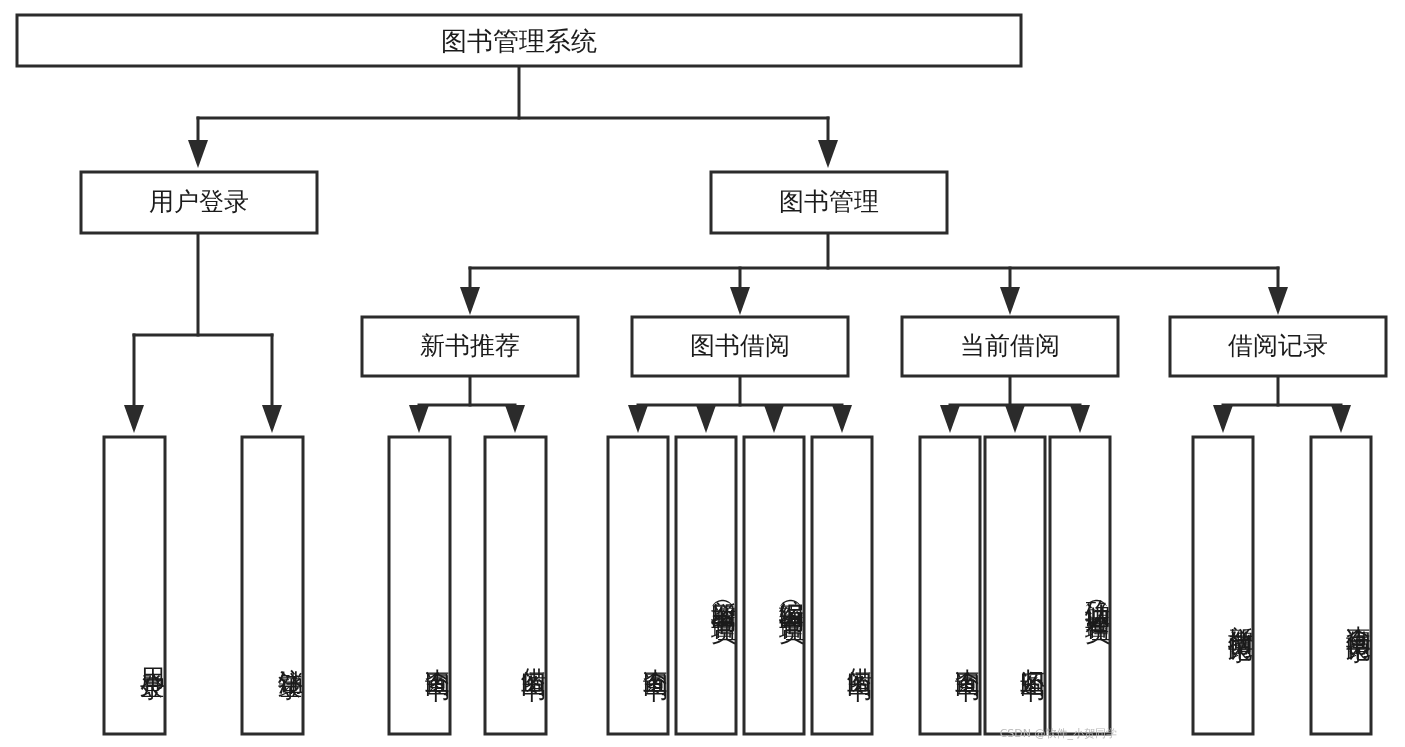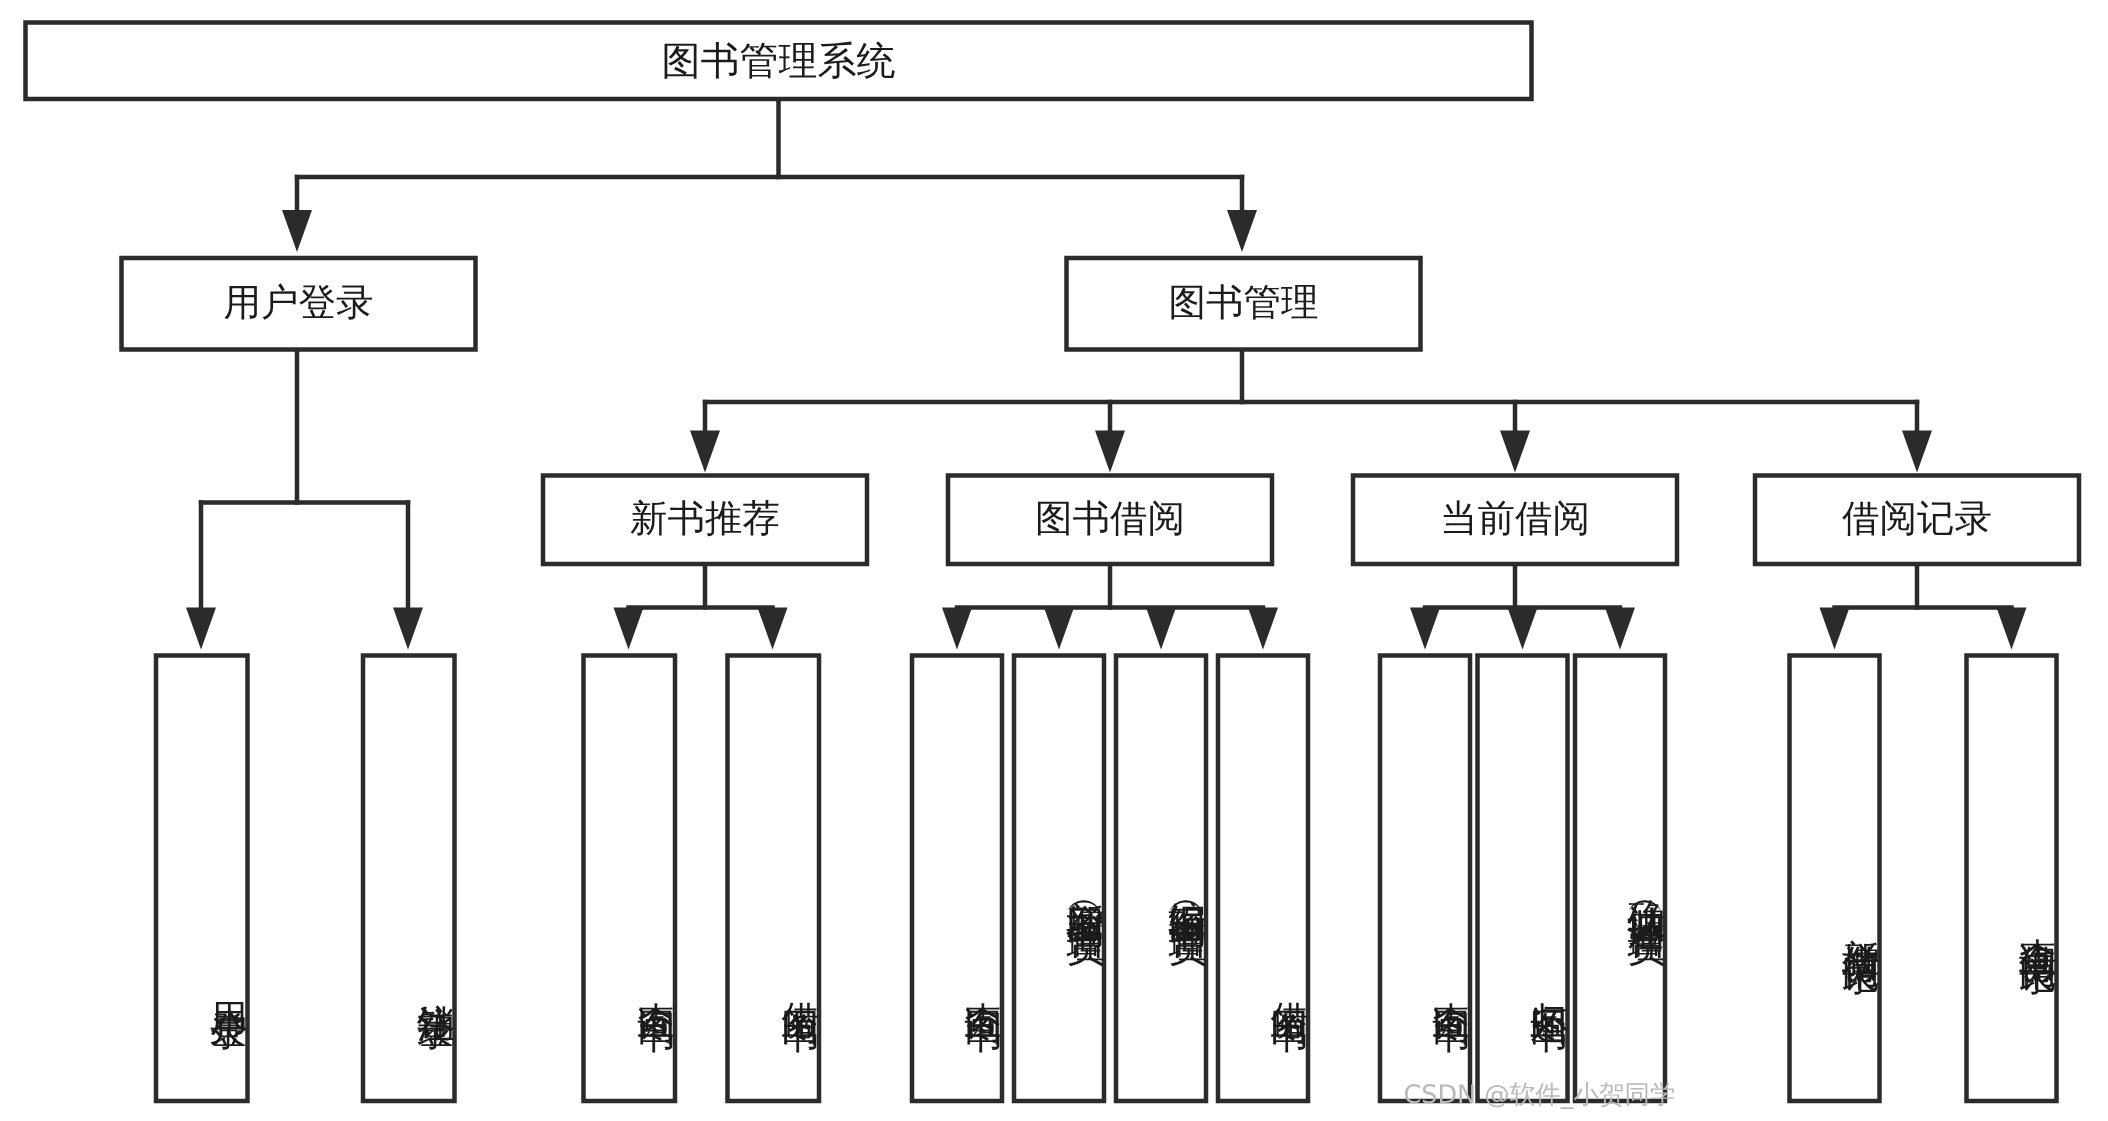--- a/index.html
+++ b/index.html
@@ -31,21 +31,21 @@
     font-size:25px;
     line-height:1;
     letter-spacing:3px;
     color:#1b1b1b;
     white-space:nowrap;
     pointer-events:none;
   }
   .watermark{
     position:absolute;
     right:10px;bottom:6px;
-    font-size:17px;
+    font-size:11px;
     color:#b9b9b9;
     font-family:"DejaVu Sans","Liberation Sans",sans-serif;
     white-space:nowrap;
   }
 </style>
 </head>
 <body>
 
 <div id="diagram-root">
 

